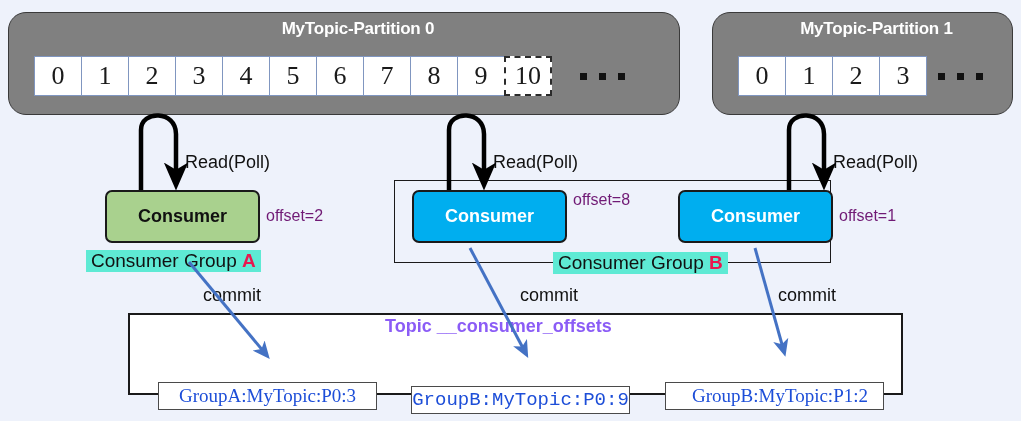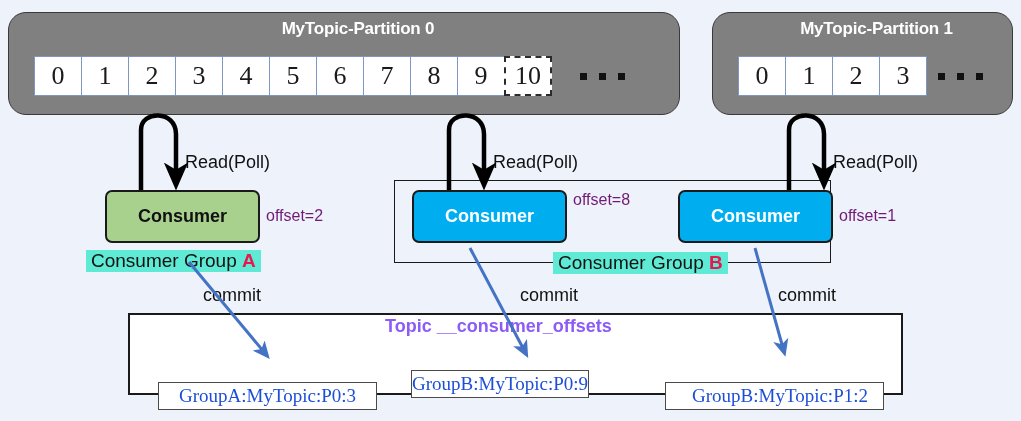--- a/index.html
+++ b/index.html
@@ -199,21 +199,21 @@
   <div class="caption" style="left:833px;top:152px;">Read(Poll)</div>
 
   <div class="caption" style="left:203px;top:285px;">commit</div>
   <div class="caption" style="left:520px;top:285px;">commit</div>
   <div class="caption" style="left:778px;top:285px;">commit</div>
 
   <div class="topic-box" style="left:128px;top:313px;width:775px;height:82px;"></div>
   <div class="topic-title" style="left:385px;top:316px;">Topic    __consumer_offsets</div>
 
   <div class="offset-rec" style="left:158px;top:348px;width:219px;height:28px;">GroupA:MyTopic:P0:3</div>
-  <div class="offset-rec" style="left:411px;top:336px;width:178px;height:28px;">GroupB:MyTopic:P0:9</div>
+  <div class="offset-rec" style="left:411px;top:352px;width:219px;height:28px;font-family:Liberation Mono, monospace;">GroupB:MyTopic:P0:9</div>
   <div class="offset-rec" style="left:665px;top:348px;width:219px;height:28px;padding-left:11px;">GroupB:MyTopic:P1:2</div>
 
   <svg class="overlay" viewBox="0 0 1021 421" xmlns="http://www.w3.org/2000/svg">
     <defs>
       <marker id="blkArrow" markerWidth="7" markerHeight="7" refX="3.0" refY="3.0" orient="auto" markerUnits="strokeWidth">
         <path d="M0,0.3 L6.2,3.0 L0,5.7 L1.6,3.0 Z" fill="#000"></path>
       </marker>
       <marker id="bluArrow" markerWidth="6" markerHeight="6" refX="2.8" refY="3.0" orient="auto" markerUnits="strokeWidth">
         <path d="M0,0.4 L5.8,3.0 L0,5.6 L1.5,3.0 Z" fill="#4472c4"></path>
       </marker>

